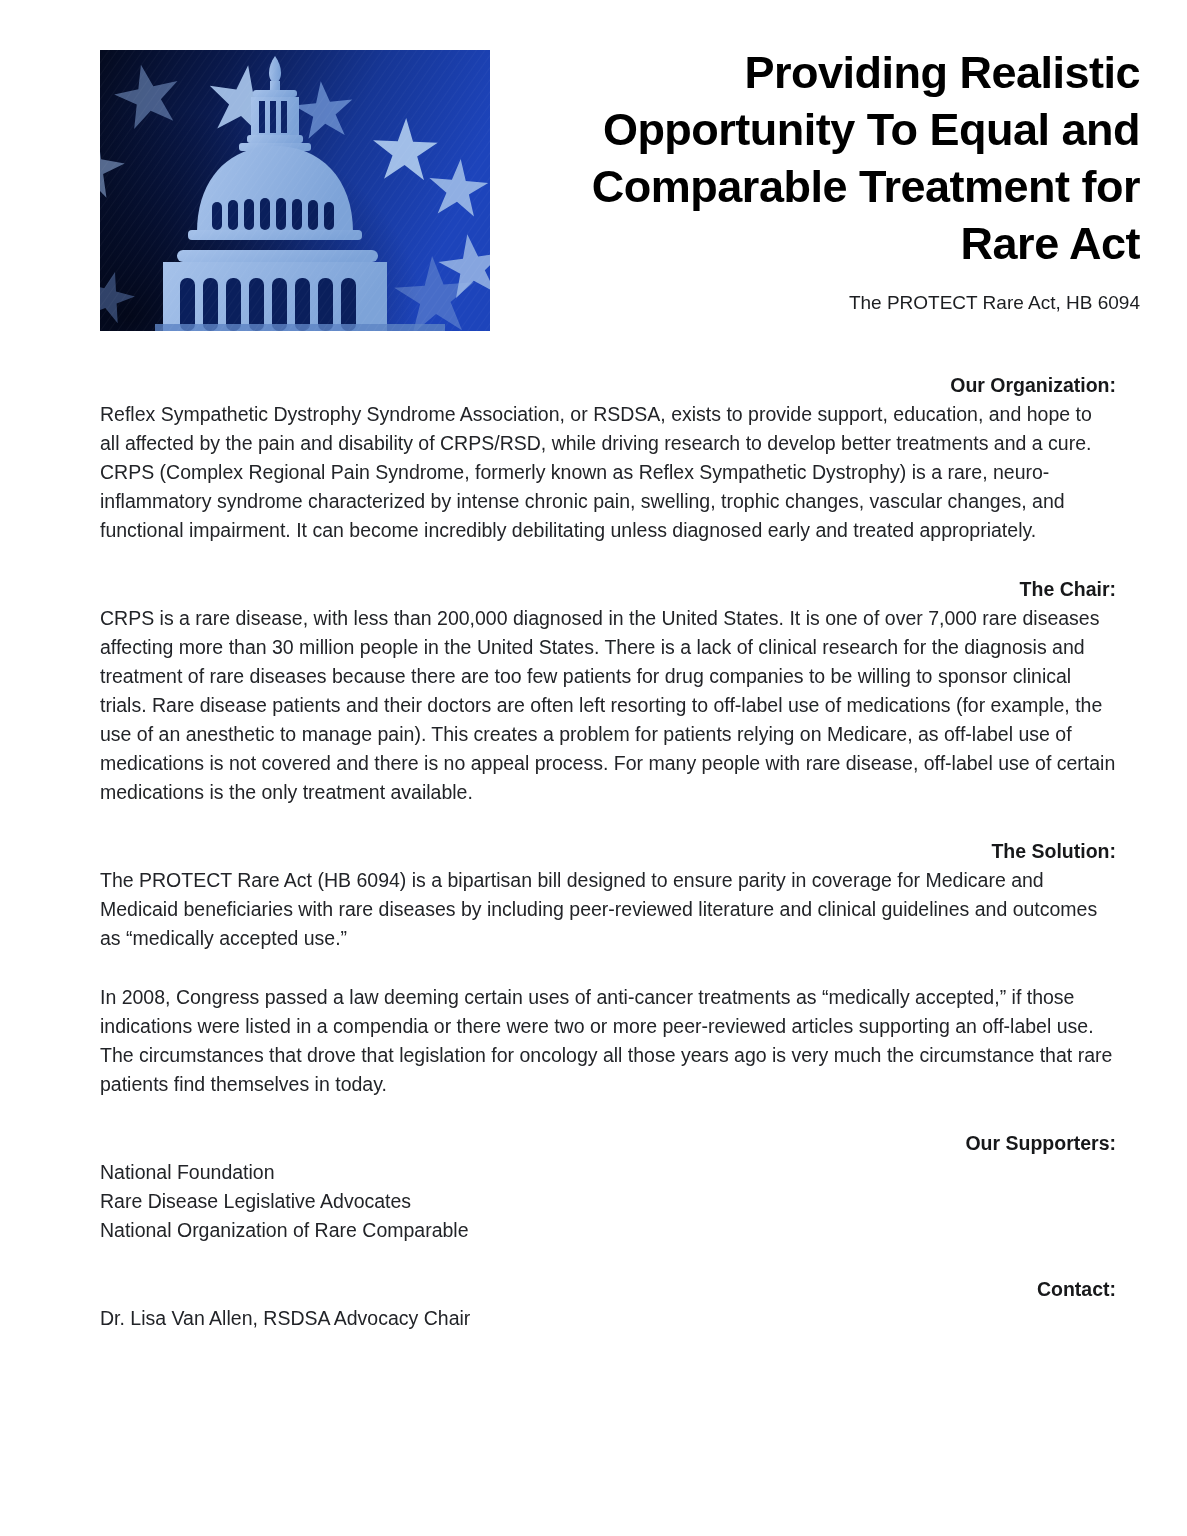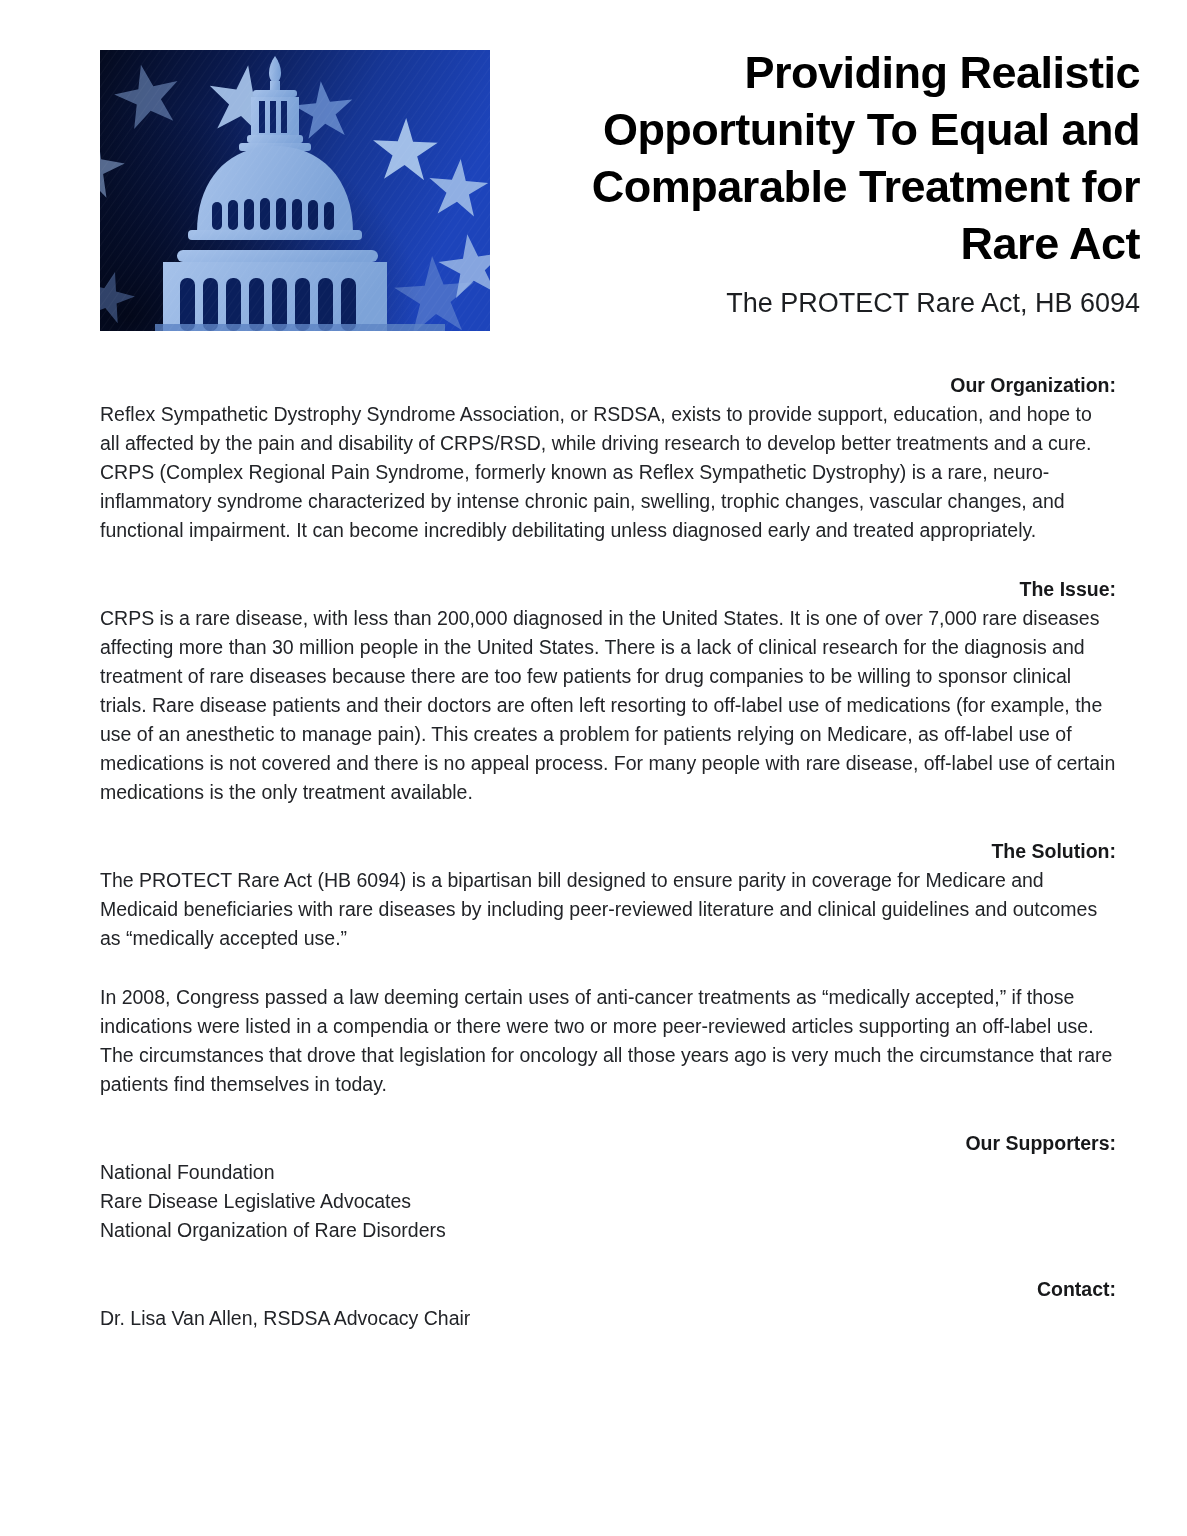--- a/index.html
+++ b/index.html
@@ -22,21 +22,21 @@
     text-align:right;
   }
   .title-line{
     font-size:45px;line-height:57px;
     font-weight:800;color:#000000;
     letter-spacing:-0.5px;
     white-space:nowrap;
   }
   .subtitle{
     margin-top:15px;
-    font-size:27px;line-height:32px;
+    font-size:19px;line-height:32px;
     font-weight:400;color:#1c1e21;
   }
   
   .content{
     position:absolute;left:100px;top:371px;width:1016px;
     font-size:19.5px;line-height:29px;
   }
   .section + .section{margin-top:30px;}
   .section-heading{font-weight:700;color:#17181a;text-align:right;}
   .body-line{font-weight:400;color:#222428;}
@@ -143,38 +143,38 @@
   </div>
 
   <div class="content">
 
     <div class="section">
       <div class="section-heading">Our Organization:</div>
       <div class="body-line">Reflex Sympathetic Dystrophy Syndrome Association, or RSDSA, exists to provide support, education, and hope to all affected by the pain and disability of CRPS/RSD, while driving research to develop better treatments and a cure. CRPS (Complex Regional Pain Syndrome, formerly known as Reflex Sympathetic Dystrophy) is a rare, neuro-inflammatory syndrome characterized by intense chronic pain, swelling, trophic changes, vascular changes, and functional impairment. It can become incredibly debilitating unless diagnosed early and treated appropriately.</div>
     </div>
 
     <div class="section">
-      <div class="section-heading">The Issue:</div>
+      <div class="section-heading">The Chair:</div>
       <div class="body-line">CRPS is a rare disease, with less than 200,000 diagnosed in the United States. It is one of over 7,000 rare diseases affecting more than 30 million people in the United States. There is a lack of clinical research for the diagnosis and treatment of rare diseases because there are too few patients for drug companies to be willing to sponsor clinical trials. Rare disease patients and their doctors are often left resorting to off-label use of medications (for example, the use of an anesthetic to manage pain). This creates a problem for patients relying on Medicare, as off-label use of medications is not covered and there is no appeal process. For many people with rare disease, off-label use of certain medications is the only treatment available.</div>
     </div>
 
     <div class="section">
       <div class="section-heading">The Solution:</div>
       <div class="body-line">The PROTECT Rare Act (HB 6094) is a bipartisan bill designed to ensure parity in coverage for Medicare and Medicaid beneficiaries with rare diseases by including peer-reviewed literature and clinical guidelines and outcomes as “medically accepted use.”</div>
     </div>
 
     <div class="section">
       <div class="body-line">In 2008, Congress passed a law deeming certain uses of anti-cancer treatments as “medically accepted,” if those indications were listed in a compendia or there were two or more peer-reviewed articles supporting an off-label use. The circumstances that drove that legislation for oncology all those years ago is very much the circumstance that rare patients find themselves in today.</div>
     </div>
 
     <div class="section">
       <div class="section-heading">Our Supporters:</div>
       <div class="body-line">National Foundation</div>
       <div class="body-line">Rare Disease Legislative Advocates</div>
-      <div class="body-line">National Organization of Rare Disorders</div>
+      <div class="body-line">National Organization of Rare Comparable</div>
     </div>
 
     <div class="section">
       <div class="section-heading">Contact:</div>
       <div class="body-line">Dr. Lisa Van Allen, RSDSA Advocacy Chair</div>
     </div>
 
   </div>
 </div>
 

